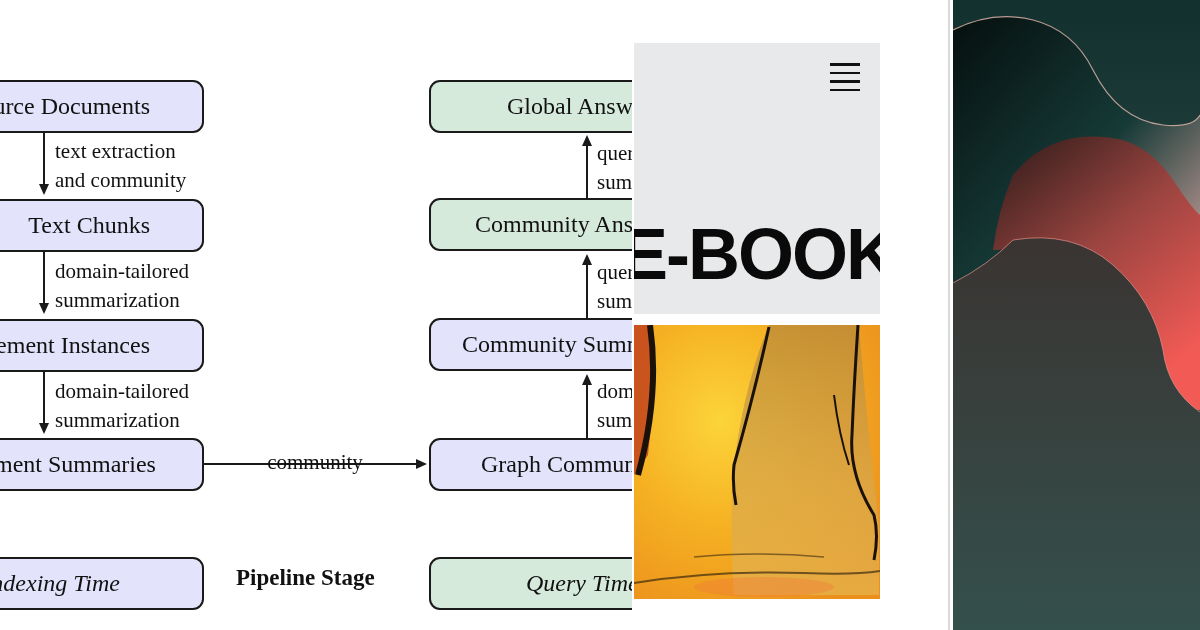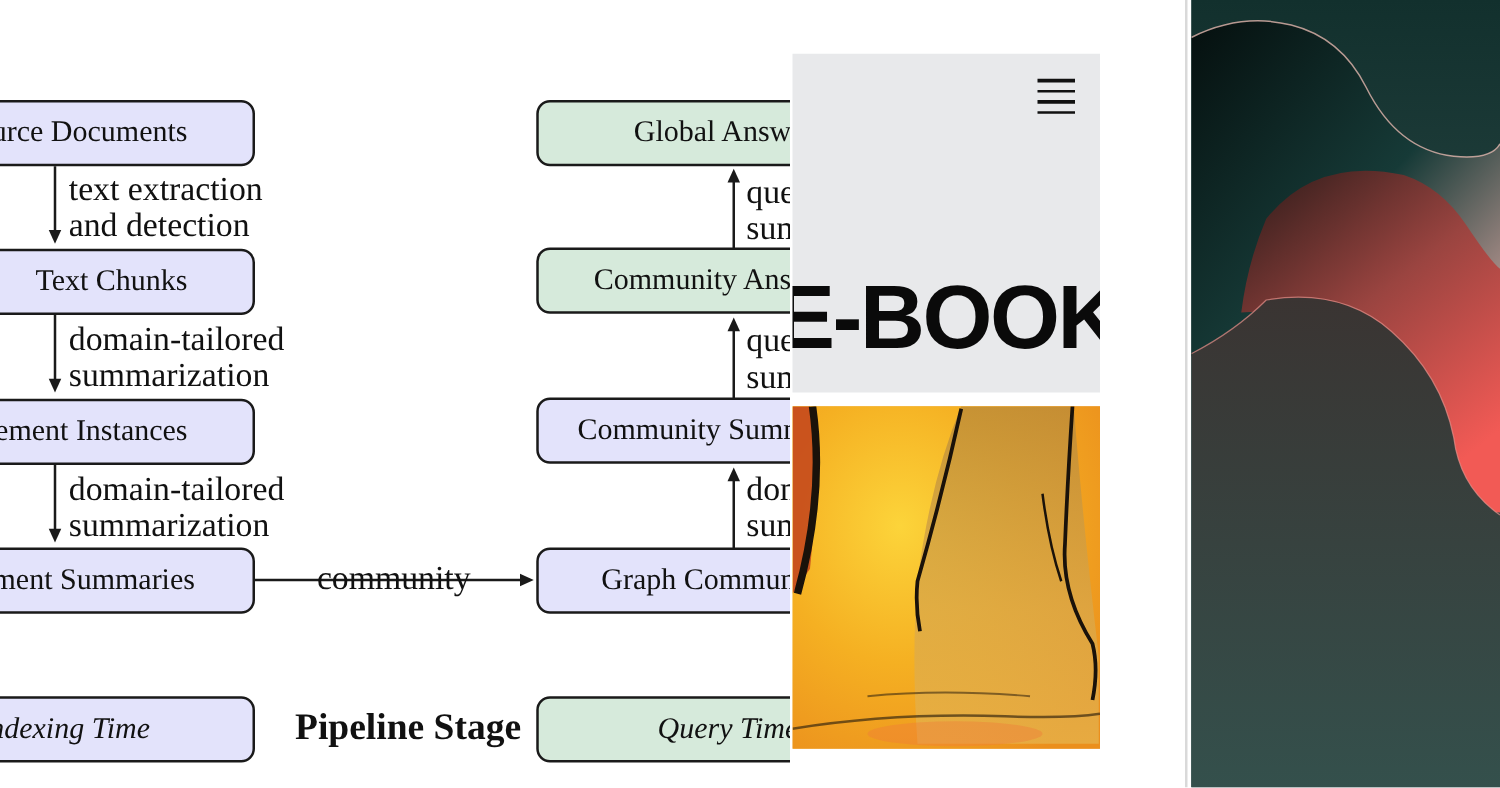--- a/index.html
+++ b/index.html
@@ -16,23 +16,23 @@
     .node.left { left: -40px; width: 244px; text-align: right; padding-right: 52px; }
     .node.right { left: 429px; width: 250px; text-align: left; }
     .node.italic { font-style: italic; }
 
     .vline { position: absolute; width: 2px; background: #1a1a1a; }
     .ahead-down { position: absolute; width: 0; height: 0; border-left: 5px solid transparent; border-right: 5px solid transparent; border-top: 11px solid #1a1a1a; }
     .ahead-up { position: absolute; width: 0; height: 0; border-left: 5px solid transparent; border-right: 5px solid transparent; border-bottom: 11px solid #1a1a1a; }
     .ahead-right { position: absolute; width: 0; height: 0; border-top: 5px solid transparent; border-bottom: 5px solid transparent; border-left: 11px solid #1a1a1a; }
     .hline { position: absolute; height: 2px; background: #1a1a1a; }
 
-    .edge-label { position: absolute; font-size: 27px; line-height: 29px; white-space: nowrap; }
+    .edge-label { position: absolute; font-size: 21px; line-height: 29px; white-space: nowrap; }
     .edge-label.center { text-align: center; margin-top: 43px; }
-    .stage-label { position: absolute; left: 236px; top: 565px; font-size: 30px; font-weight: bold; white-space: nowrap; }
+    .stage-label { position: absolute; left: 236px; top: 565px; font-size: 23px; font-weight: bold; white-space: nowrap; }
 
     .ebook { position: absolute; left: 634px; top: 43px; width: 246px; height: 271px; background: #e8e9eb; overflow: hidden; }
     .hamburger { position: absolute; left: 196px; top: 20px; width: 30px; height: 28px; }
     .hamburger span { display: block; height: 2.5px; background: #111; margin-bottom: 6px; }
     .ebook-title {
       position: absolute; left: -14px; top: 176px; font-family: "Liberation Sans", "DejaVu Sans", sans-serif;
       font-weight: bold; font-size: 72px; letter-spacing: -2px; line-height: 70px; color: #0a0a0a; white-space: nowrap;
     }
 
     .painting { position: absolute; left: 634px; top: 325px; width: 246px; height: 274px; overflow: hidden;
@@ -47,21 +47,21 @@
 </head>
 <body>
 
 <div class="diagram">
 
   <div class="node lav left" style="top:80px;">Source Documents</div>
   <div class="vline" style="left:43px; top:133px; height:53px;"></div>
   <div class="ahead-down" style="left:39px; top:184px;"></div>
   <div class="edge-label" style="left:55px; top:137px;">
     <div>text extraction</div>
-    <div>and detection</div>
+    <div>and community</div>
   </div>
 
   <div class="node lav left" style="top:199px;">Text Chunks</div>
   <div class="vline" style="left:43px; top:252px; height:53px;"></div>
   <div class="ahead-down" style="left:39px; top:303px;"></div>
   <div class="edge-label" style="left:55px; top:257px;">
     <div>domain-tailored</div>
     <div>summarization</div>
   </div>
 

